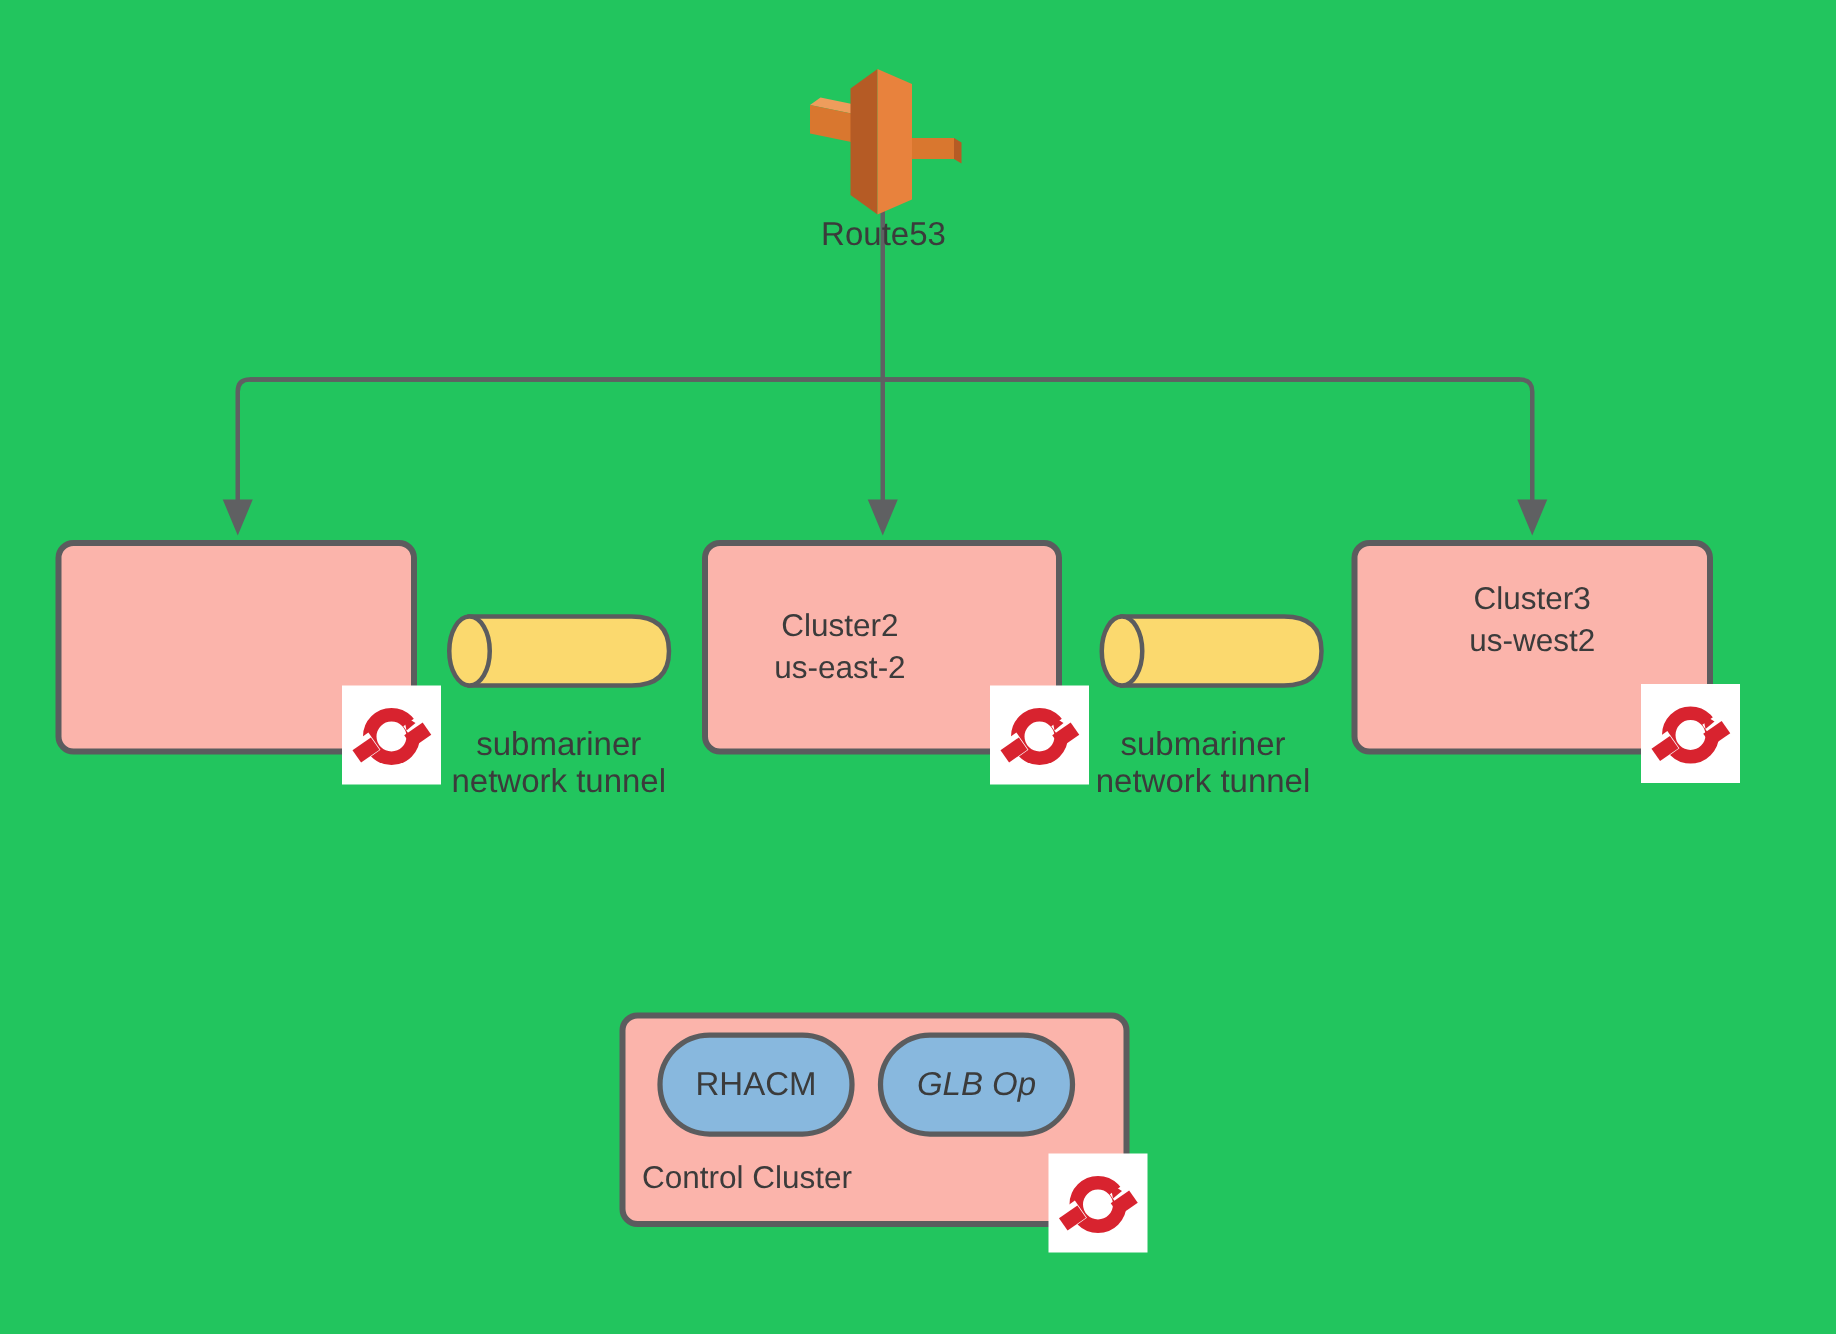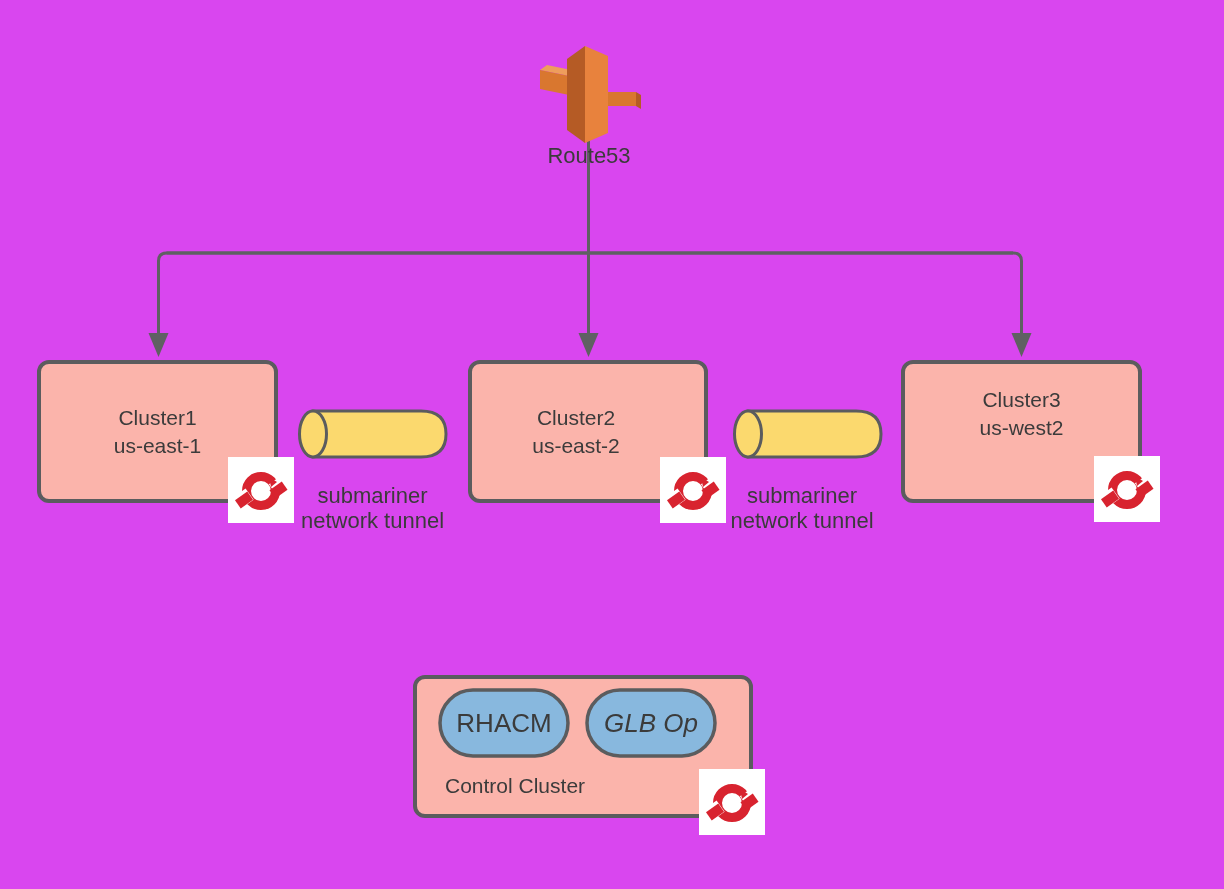--- a/index.html
+++ b/index.html
@@ -1,17 +1,17 @@
 <!DOCTYPE html>
 <html style="--pink: #FBB4AB; --yellow: #FBD96E; --blue: #88B8DE; --box-border: #5B5C5E; --line: #5F6062; --text: #3B3B3B; --os-red: #D8232F; --r53-bright: #E8823D; --r53-dark: #B55B25; --r53-mid: #D9772F; --r53-light: #EE9D5C;"><head>
 <meta charset="utf-8">
 <style>
   html,body{margin:0;padding:0;background:#ffffff;}
   body{font-family:"Liberation Sans", sans-serif; color:var(--text,#3b3b3b);}
-  .canvas{position:relative;width:1224px;height:889px;background:#d946ef;overflow:hidden;}
+  .canvas{position:relative;width:1224px;height:889px;background:#22c55e;overflow:hidden;}
   svg.bg{position:absolute;left:0;top:0;}
 
   
   .conn{fill:none;stroke:var(--line,#5f6062);stroke-width:3px;}
   .arrowhead{fill:var(--line,#5f6062);stroke:none;}
   .shape-box{fill:var(--pink,#FBB4AB);stroke:var(--box-border,#5b5c5e);stroke-width:4px;}
   .shape-stadium{fill:var(--blue,#88B8DE);stroke:var(--box-border,#5b5c5e);stroke-width:3.5px;}
   .shape-cyl{fill:var(--yellow,#FBD96E);stroke:var(--box-border,#5b5c5e);stroke-width:3px;}
   .os-bg{fill:#ffffff;}
   .os-ring{fill:none;stroke:var(--os-red,#d8232f);stroke-width:9px;}
@@ -21,29 +21,29 @@
   .r53-bright{fill:var(--r53-bright,#e8823d);}
   .r53-mid{fill:var(--r53-mid,#d9772f);}
   .r53-light{fill:var(--r53-light,#ee9d5c);}
 
   
   .label{position:absolute;text-align:center;}
   .route53-label{left:524px;top:143px;width:130px;font-size:22px;}
   .cluster-label{display:flex;flex-direction:column;justify-content:center;align-items:center;
                  font-size:21px;line-height:28px;}
   .cluster-label.c1{left:39px;top:362px;width:237px;height:139px;}
-  .cluster-label.c2{left:458px;top:362px;width:236px;height:139px;justify-content:center;}
+  .cluster-label.c2{left:442px;top:362px;width:236px;height:139px;justify-content:center;}
   .cluster-label.c3{left:903px;top:344px;width:237px;height:139px;}
   .tunnel-label{font-size:22px;line-height:25px;}
   .tunnel-label.t1{left:290px;top:483px;width:165px;}
   .tunnel-label.t2{left:722px;top:483px;width:160px;}
-  .stadium-label{display:flex;justify-content:center;align-items:center;font-size:26px;}
+  .stadium-label{display:flex;justify-content:center;align-items:center;font-size:22px;}
   .stadium-label.s1{left:440px;top:690px;width:128px;height:66px;}
   .stadium-label.s2{left:587px;top:690px;width:128px;height:66px;font-style:italic;}
-  .control-label{left:428px;top:774px;width:220px;text-align:left;font-size:21px;margin-left:17px;}
+  .control-label{left:428px;top:774px;width:220px;text-align:left;font-size:21px;}
 </style>
 </head>
 <body>
 
 <div class="canvas">
 
   <svg class="bg" width="1224" height="889" viewBox="0 0 1224 889">
     <defs>
       <g id="os-logo">
         <rect class="os-bg" x="0" y="0" width="66" height="66"></rect>
@@ -94,24 +94,20 @@
     </g>
 
     <use href="#os-logo" x="228" y="457"></use>
     <use href="#os-logo" x="660" y="457"></use>
     <use href="#os-logo" x="1094" y="456"></use>
     <use href="#os-logo" x="699" y="769"></use>
   </svg>
 
   <div class="label route53-label">Route53</div>
 
-  <div class="label cluster-label c1">
-    <span>Cluster1</span>
-    <span>us-east-1</span>
-  </div>
   <div class="label cluster-label c2">
     <span>Cluster2</span>
     <span>us-east-2</span>
   </div>
   <div class="label cluster-label c3">
     <span>Cluster3</span>
     <span>us-west2</span>
   </div>
 
   <div class="label tunnel-label t1">

